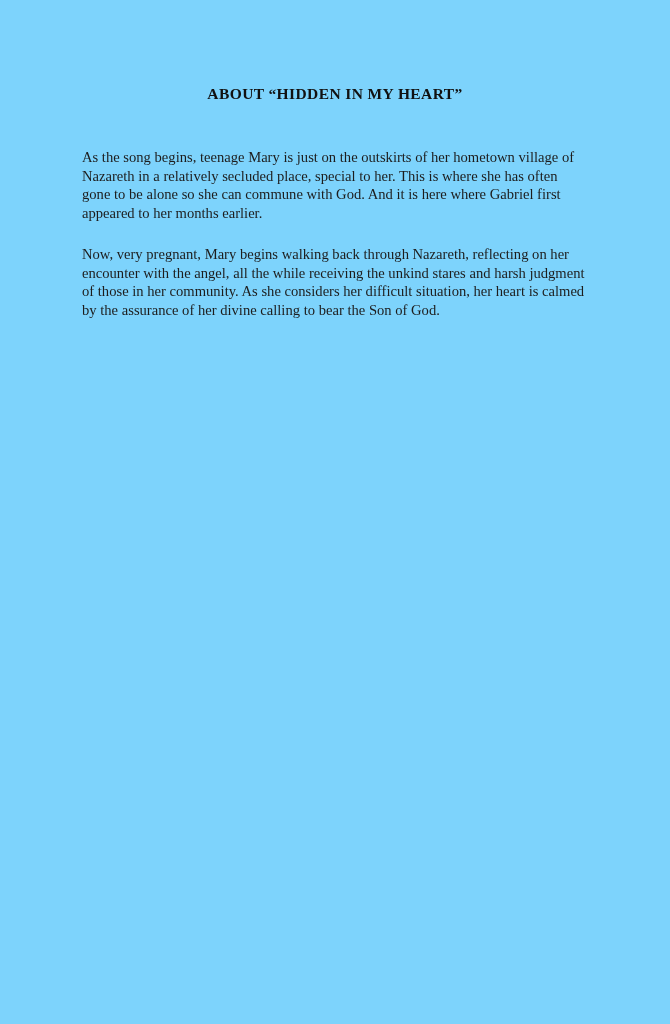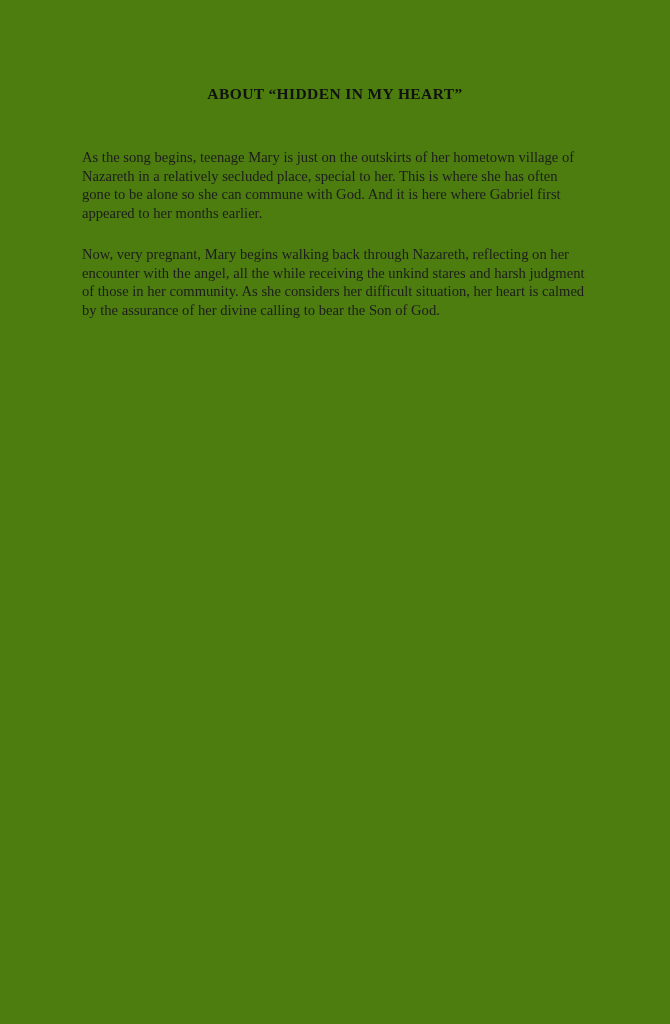--- a/index.html
+++ b/index.html
@@ -12,21 +12,21 @@
     height: 1024px;
     font-family: "Liberation Serif", "DejaVu Serif", serif;
     color: #1a1a1a;
     -webkit-font-smoothing: antialiased;
   }
   .page {
     position: relative;
     width: 670px;
     height: 1024px;
     box-sizing: border-box;
-    background: #4d7c0f;
+    background: #7dd3fc;
     overflow: hidden;
   }
   .content {
     position: absolute;
     left: 82px;
     top: 84px;
     width: 506px;
   }
   .doc-title {
     font-size: 15.5px;

